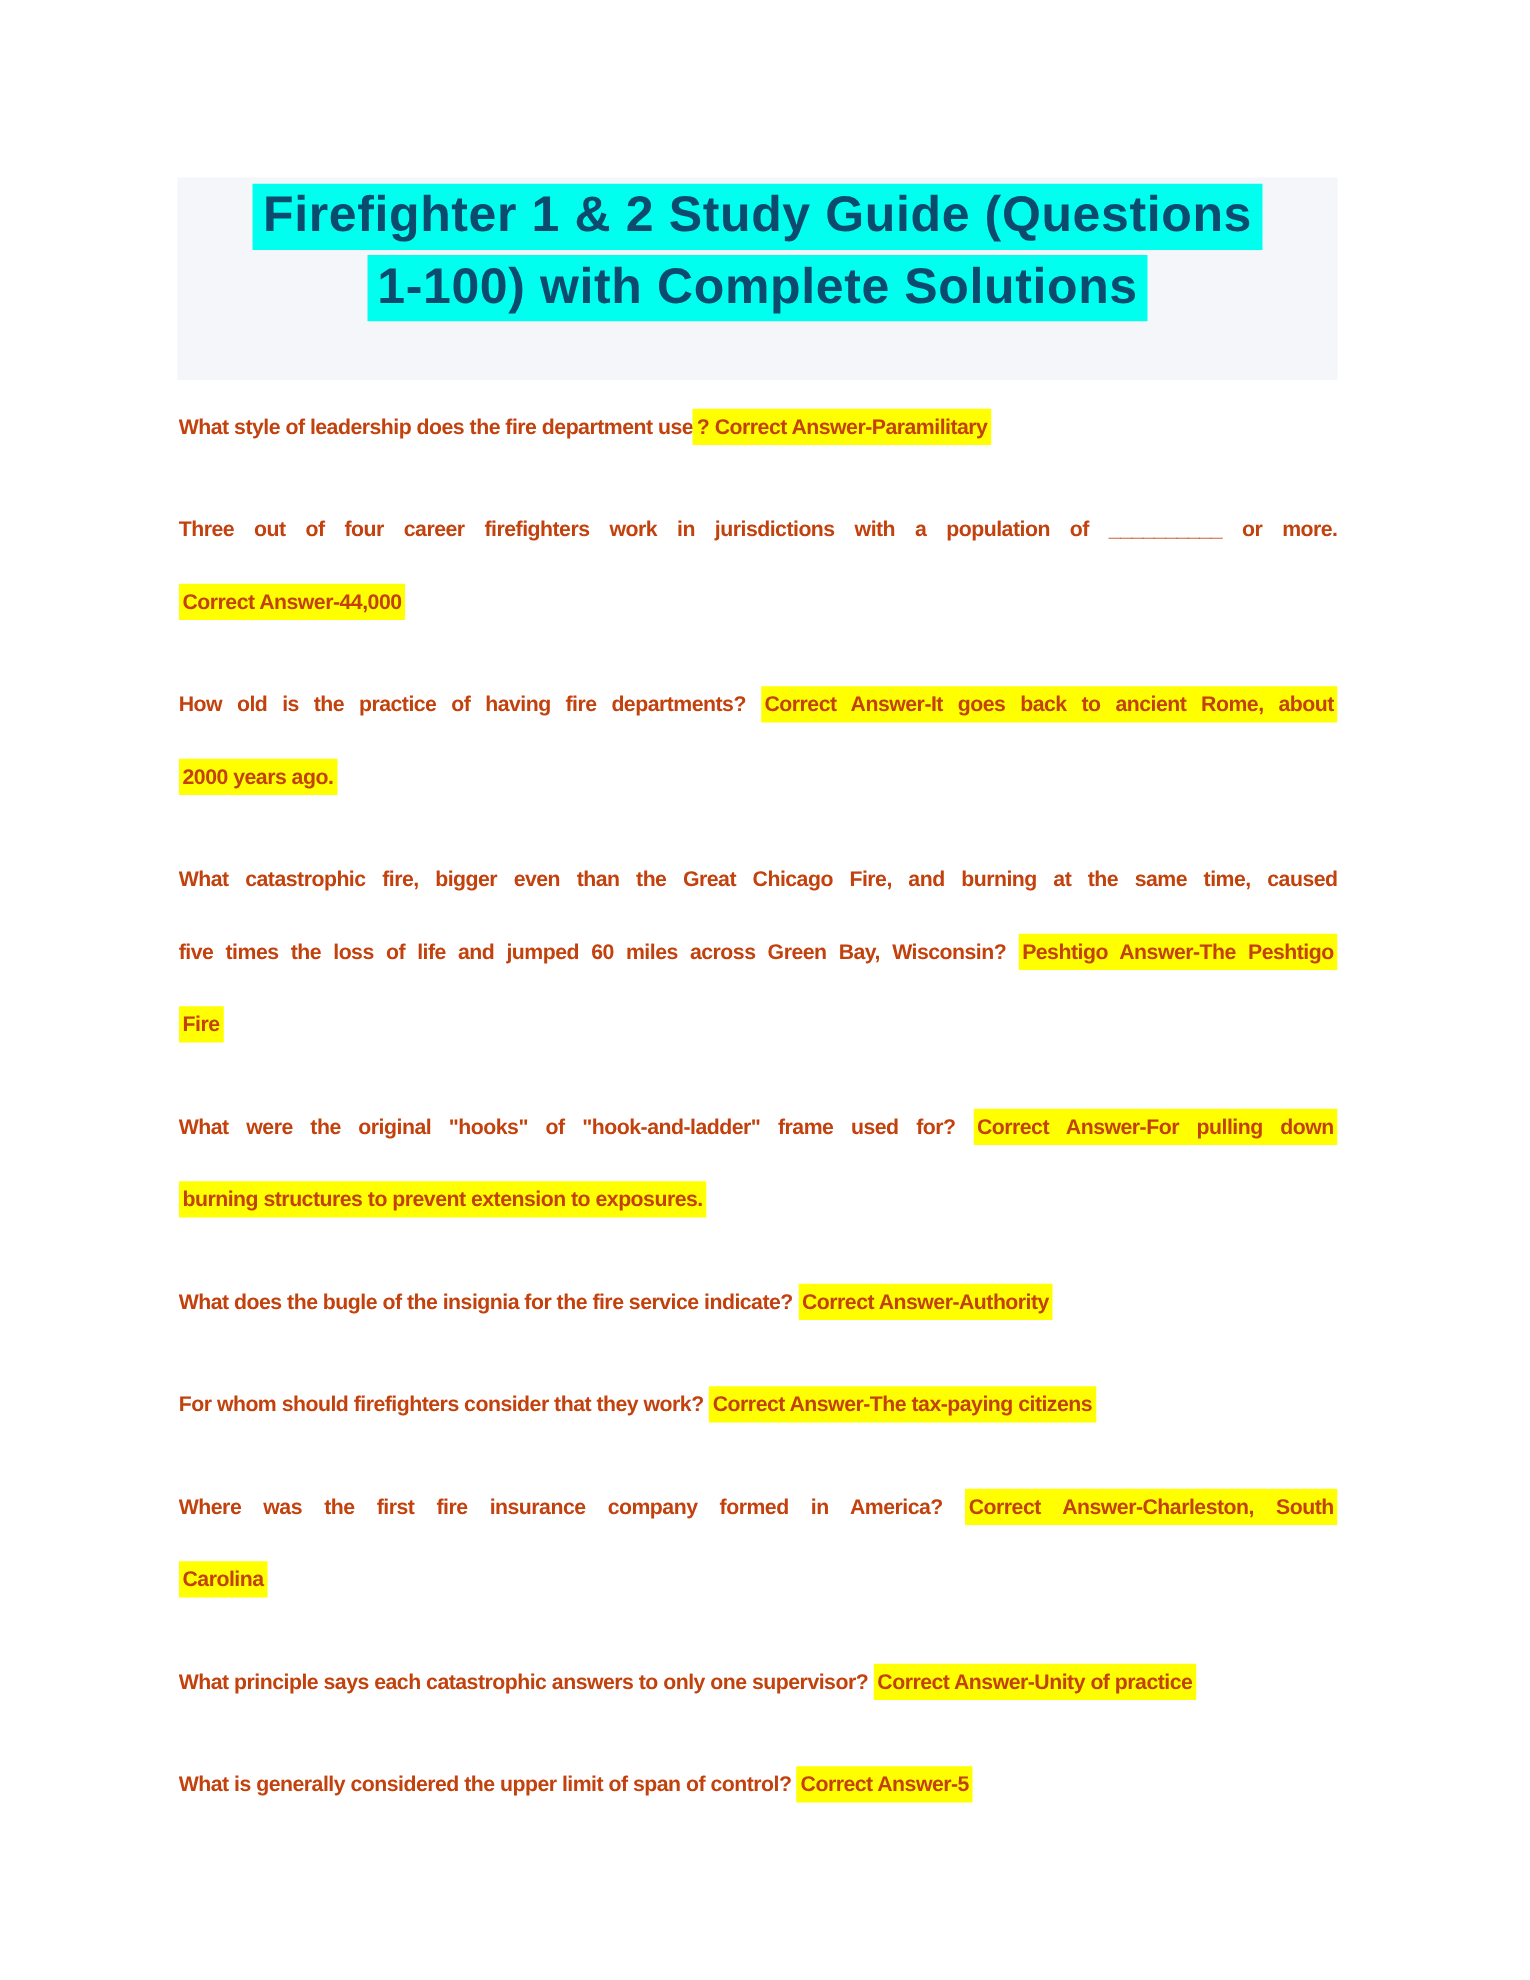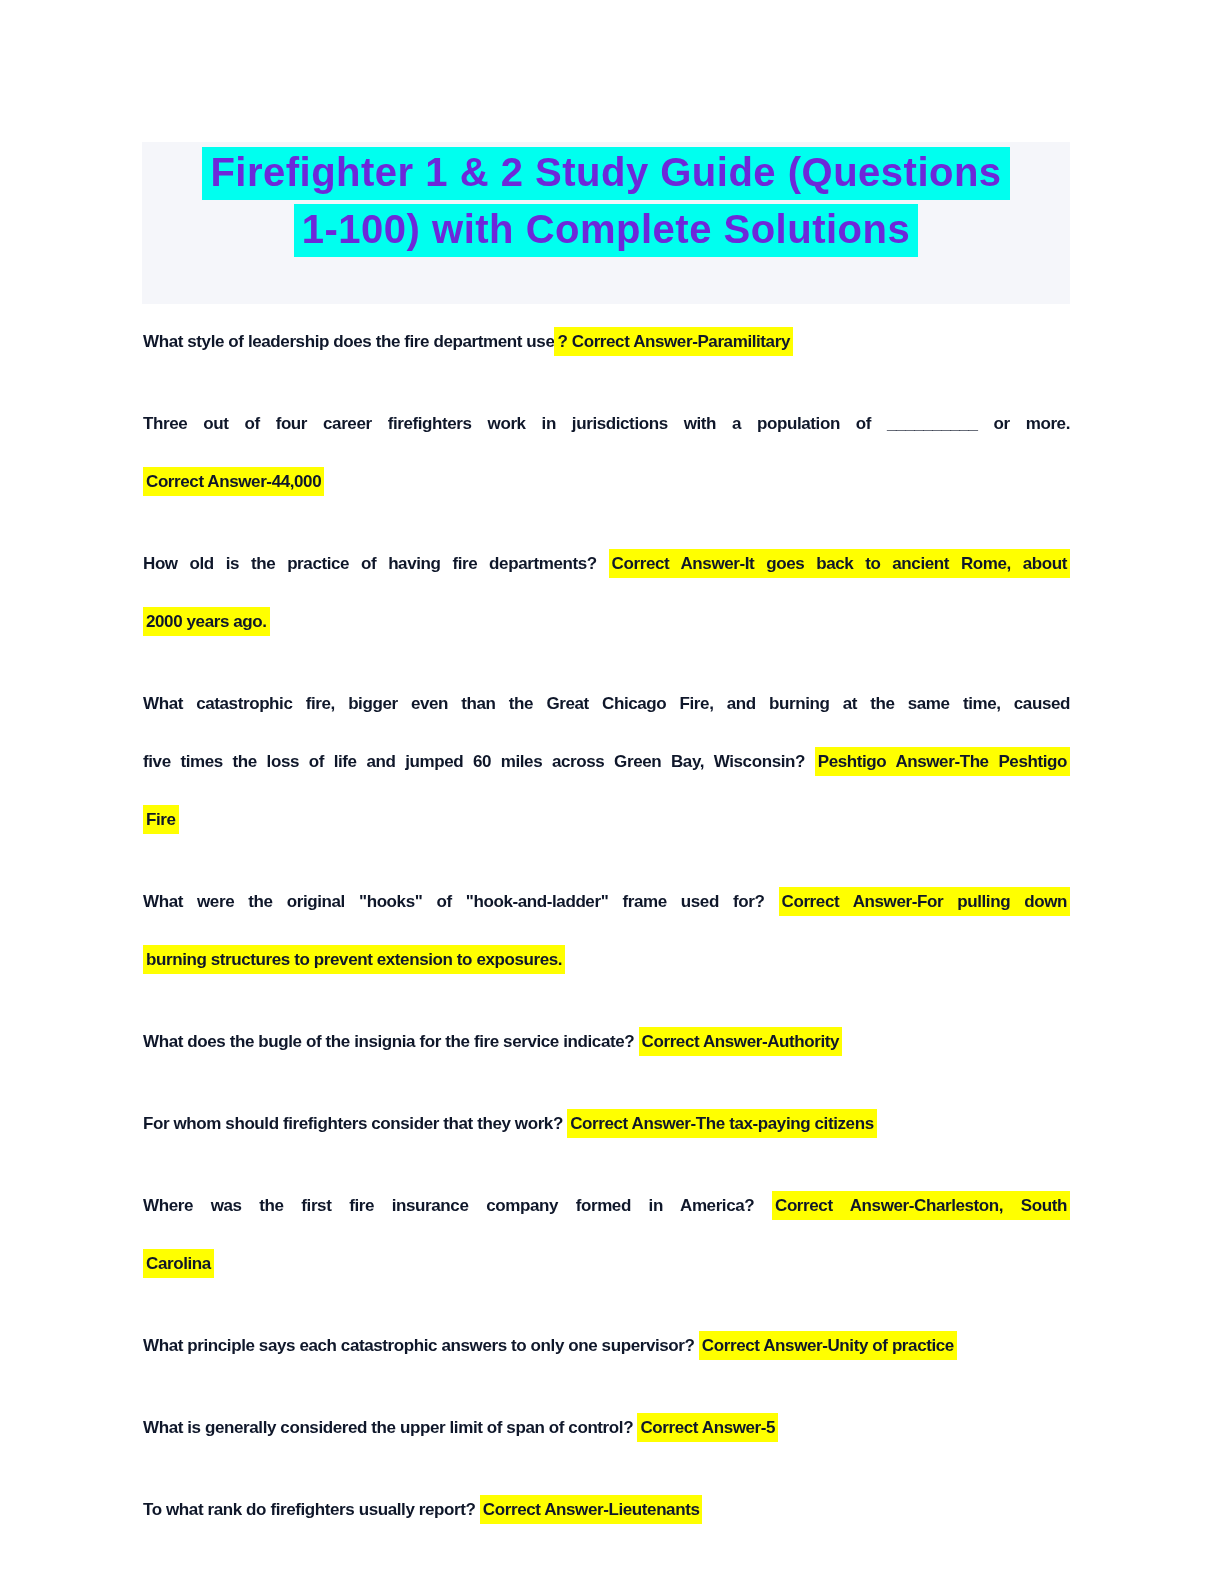--- a/index.html
+++ b/index.html
@@ -18,35 +18,35 @@
   .header-block {
     margin: 142px 154px 0 142px;
     background: #F5F6FA;
     padding: 2px 0 46px 0;
   }
   .title-line {
     text-align: center;
     font-size: 40px;
     font-weight: 700;
     line-height: 57px;
-    color: #6d28d9;
+    color: #0c4a6e;
     letter-spacing: 0.5px;
   }
   .title-hl {
     background: #00FFEF;
     padding: 3px 8px 6px 8px;
   }
   .content {
     margin: 10px 154px 0 143px;
   }
   .qa {
     margin: 0 0 41px 0;
     font-size: 17px;
     font-weight: 700;
-    color: #0f172a;
+    color: #c2410c;
     letter-spacing: -0.4px;
   }
   .line {
     display: block;
     height: 41px;
     line-height: 41px;
     overflow: hidden;
     text-align: justify;
   }
   .line.fill::after {
@@ -112,18 +112,15 @@
     </div>
 
     <div class="qa">
       <p class="line"><span class="seg">What principle says each catastrophic answers to only one supervisor? </span><span class="seg hl">Correct Answer-Unity of practice</span></p>
     </div>
 
     <div class="qa">
       <p class="line"><span class="seg">What is generally considered the upper limit of span of control? </span><span class="seg hl">Correct Answer-5</span></p>
     </div>
 
-    <div class="qa">
-      <p class="line"><span class="seg">To what rank do firefighters usually report? </span><span class="seg hl">Correct Answer-Lieutenants</span></p>
-    </div>
 
   </div>
 </div>
 
 </body></html>

